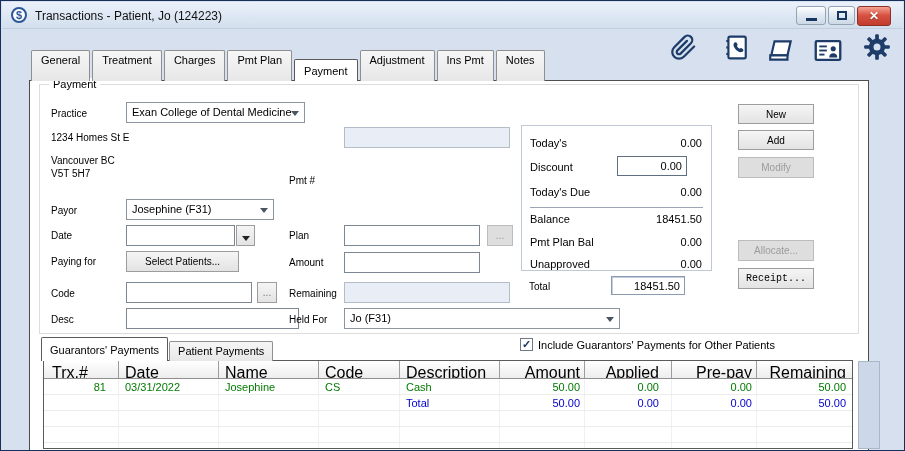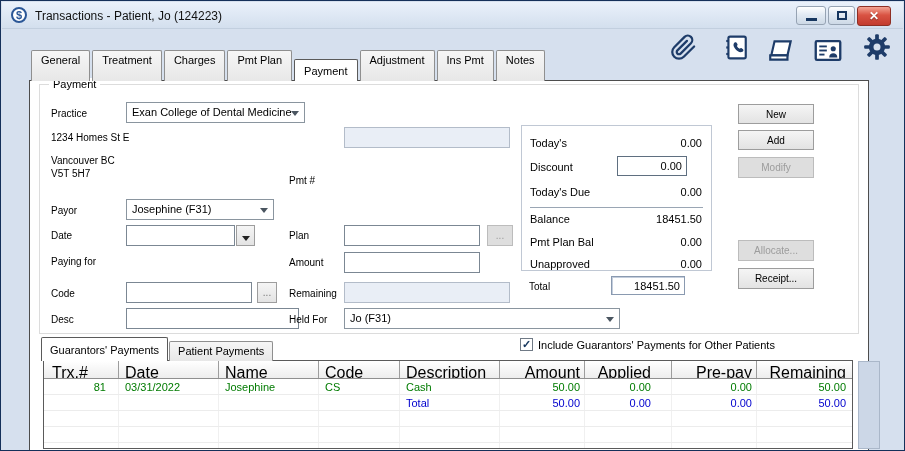--- a/index.html
+++ b/index.html
@@ -125,21 +125,21 @@
   .gcell { flex:none; overflow:hidden; white-space:nowrap; padding-top:3px; }
   .ghead .gcell { border-right:1px solid #9d9d9d; font-size:16px; color:#000; }
   .gbody { height:16px; border-bottom:1px solid #ececec; }
   .gbody .gcell { border-right:1px solid #f0f0f0; padding-top:2px; }
   .c0{width:75px; text-align:right; padding-right:12px;}
   .c1{width:100px; padding-left:6px;}
   .c2{width:100px; padding-left:6px;}
   .c3{width:81px; padding-left:6px;}
   .c4{width:100px; padding-left:6px;}
   .c5{width:85px; text-align:right; padding-right:4px;}
-  .c6{width:87px; text-align:right; padding-right:20px;}
+  .c6{width:87px; text-align:right; padding-right:12px;}
   .c7{width:85px; text-align:right; padding-right:4px;}
   .c8{width:95px; text-align:right; padding-right:6px; border-right:none !important;}
   .ghead .c0{ text-align:left; padding-left:8px; }
   .row-green { color:#007b00; }
   .row-blue  { color:#0000cd; }
   .vscroll {
     position:absolute; left:857px; top:360px; width:22px; height:88px;
     background:#ccd7e7; border:1px solid #aab7c9; z-index:2;
   }
 </style>
@@ -243,20 +243,21 @@
 
   <div class="lbl" style="left:50px; top:229px;">Date</div>
   <input class="txt" style="left: 125px; top: 224px; width: 109px;" value="">
   <button class="btn ddbtn" style="left:235px; top:224px; width:19px; height:21px;"><span class="tri-down"></span></button>
 
   <div class="lbl" style="left:288px; top:229px;">Plan</div>
   <input class="txt" style="left: 343px; top: 224px; width: 136px;" value="">
   <button class="btn disabled" style="left:486px; top:224px; width:26px; height:21px;">...</button>
 
   <div class="lbl" style="left:50px; top:255px;">Paying for</div>
+  <button class="btn" style="left:125px; top:250px; width:113px; height:21px;">Select Patients...</button>
 
   <div class="lbl" style="left:288px; top:256px;">Amount</div>
   <input class="txt" style="left: 343px; top: 251px; width: 136px;" value="">
 
   <div class="lbl" style="left:50px; top:287px;">Code</div>
   <input class="txt" style="left: 125px; top: 281px; width: 126px;" value="">
   <button class="btn" style="left:256px; top:281px; width:20px; height:21px; color:#777;">...</button>
 
   <div class="lbl" style="left:288px; top:287px;">Remaining</div>
   <input class="txt disabled" style="left: 343px; top: 281px; width: 166px;" disabled="" value="">
@@ -291,21 +292,21 @@
     <div class="sum-lbl" style="top:132px;">Unapproved</div>
     <div class="sum-val" style="top:132px;">0.00</div>
   </div>
   <div class="lbl" style="left:528px; top:280px;">Total</div>
   <div class="total-box">18451.50</div>
 
   <button class="btn" style="left:737px; top:103px; width:76px; height:20px;">New</button>
   <button class="btn" style="left:737px; top:129px; width:76px; height:20px;">Add</button>
   <button class="btn disabled" style="left:737px; top:156px; width:76px; height:21px;">Modify</button>
   <button class="btn disabled" style="left:737px; top:239px; width:76px; height:21px;">Allocate...</button>
-  <button class="btn" style="left:737px; top:267px; width:76px; height:21px;">Receipt...</button>
+  <button class="btn" style="left:737px; top:267px; width:76px; height:21px;font-family:Liberation Mono, monospace;">Receipt...</button>
 
   <div class="subtabstrip">
     <div class="subtab active">Guarantors' Payments</div>
     <div class="subtab">Patient Payments</div>
   </div>
 
   <div class="chkrow">
     <div class="chkbox">✓</div>
     <div class="chklabel">Include Guarantors' Payments for Other Patients</div>
   </div>

